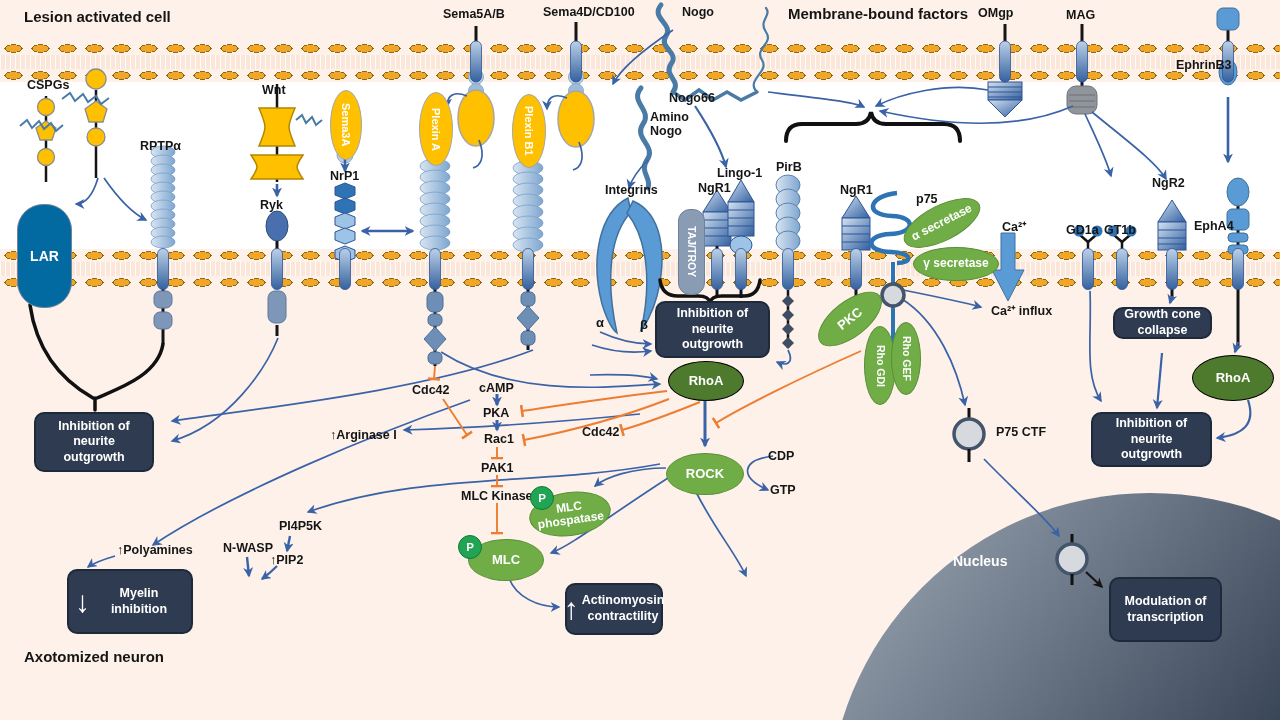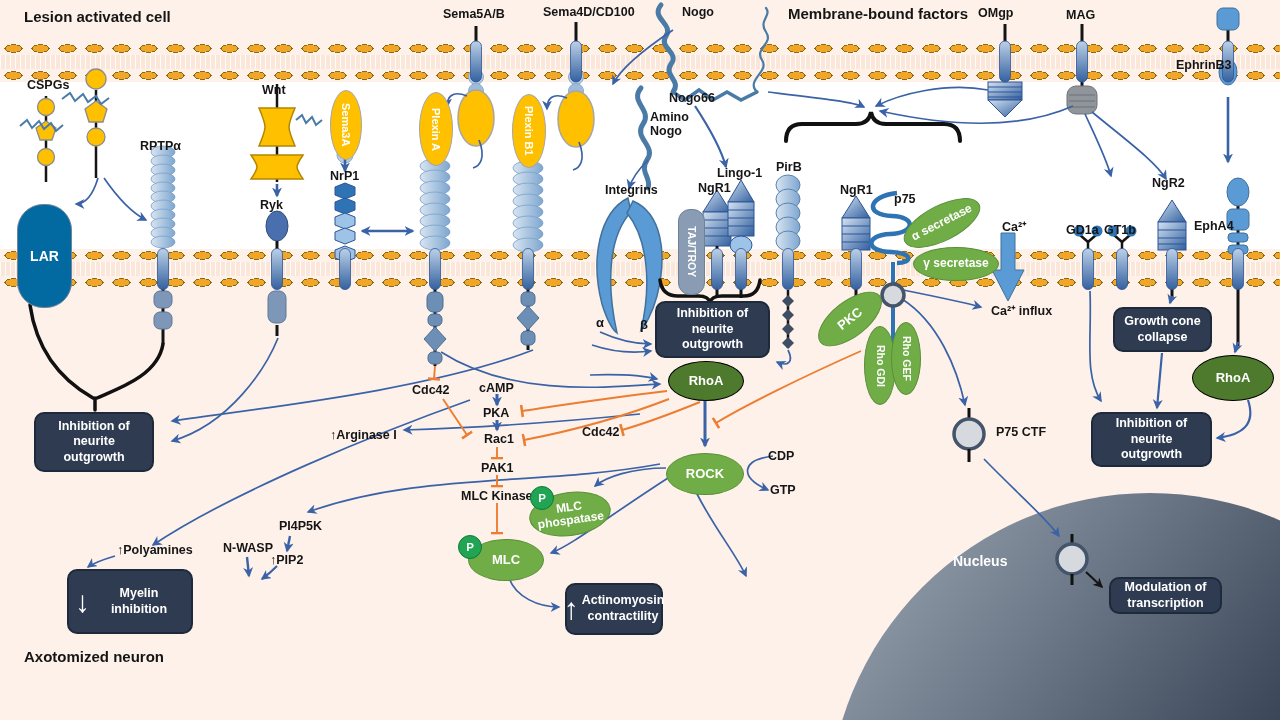--- a/index.html
+++ b/index.html
@@ -419,21 +419,21 @@
   <div class="lbl" style="left:669px;top:91px">Nogo66</div>
   <div class="lbl pre" style="left:650px;top:110px">Amino
 Nogo</div>
   <div class="lbl" style="left:605px;top:183px">Integrins</div>
   <div class="lbl" style="left:596px;top:315px;font-size:13px">α</div>
   <div class="lbl" style="left:640px;top:317px;font-size:13px">β</div>
   <div class="lbl" style="left:698px;top:181px">NgR1</div>
   <div class="lbl" style="left:717px;top:166px">Lingo-1</div>
   <div class="lbl" style="left:776px;top:160px">PirB</div>
   <div class="lbl" style="left:840px;top:183px">NgR1</div>
-  <div class="lbl" style="left:894px;top:192px">p75</div>
+  <div class="lbl" style="left:916px;top:192px">p75</div>
   <div class="lbl" style="left:978px;top:6px">OMgp</div>
   <div class="lbl" style="left:1066px;top:8px">MAG</div>
   <div class="lbl" style="left:1176px;top:58px">EphrinB3</div>
   <div class="lbl" style="left:1066px;top:223px">GD1a</div>
   <div class="lbl" style="left:1104px;top:223px">GT1b</div>
   <div class="lbl" style="left:1152px;top:176px">NgR2</div>
   <div class="lbl" style="left:1194px;top:219px">EphA4</div>
 
   <div class="lbl" style="left:1002px;top:218px">Ca²⁺</div>
   <div class="lbl" style="left:991px;top:302px">Ca²⁺ influx</div>
@@ -469,23 +469,23 @@
   <div class="badge" style="left:458px;top:535px">P</div>
   <div class="node gl" style="left:812px;top:301px;width:74px;height:34px;transform:rotate(-38deg)">PKC</div>
   <div class="node gl" style="left:900px;top:205px;width:82px;height:34px;transform:rotate(-27deg);font-size:12px">α secretase</div>
   <div class="node gl" style="left:913px;top:247px;width:84px;height:32px;font-size:12px">γ secretase</div>
   <div class="node gl vt" style="left:864px;top:326px;width:30px;height:77px;font-size:10.5px">Rho GDI</div>
   <div class="node gl vt" style="left:891px;top:322px;width:28px;height:71px;font-size:10.5px">Rho GEF</div>
   <div class="node gd" style="left:1192px;top:355px;width:80px;height:44px">RhoA</div>
 
   <div class="box" style="left:34px;top:412px;width:120px;height:60px">Inhibition of neurite outgrowth</div>
   <div class="box" style="left:655px;top:301px;width:115px;height:57px">Inhibition of neurite outgrowth</div>
-  <div class="box" style="left:1113px;top:307px;width:99px;height:45px">Growth cone collapse</div>
+  <div class="box" style="left:1113px;top:307px;width:99px;height:32px">Growth cone collapse</div>
   <div class="box" style="left:1091px;top:412px;width:121px;height:55px">Inhibition of neurite outgrowth</div>
-  <div class="box" style="left:1109px;top:577px;width:113px;height:37px">Modulation of transcription</div>
+  <div class="box" style="left:1109px;top:577px;width:113px;height:65px">Modulation of transcription</div>
   <div class="box" style="left:67px;top:569px;width:126px;height:65px">
     <span class="bigarr">↓</span>
     <span>Myelin inhibition</span>
   </div>
   <div class="box" style="left:565px;top:583px;width:98px;height:52px">
     <span class="bigarr">↑</span>
     <span>Actinomyosin contractility</span>
   </div>
 </div>
 

